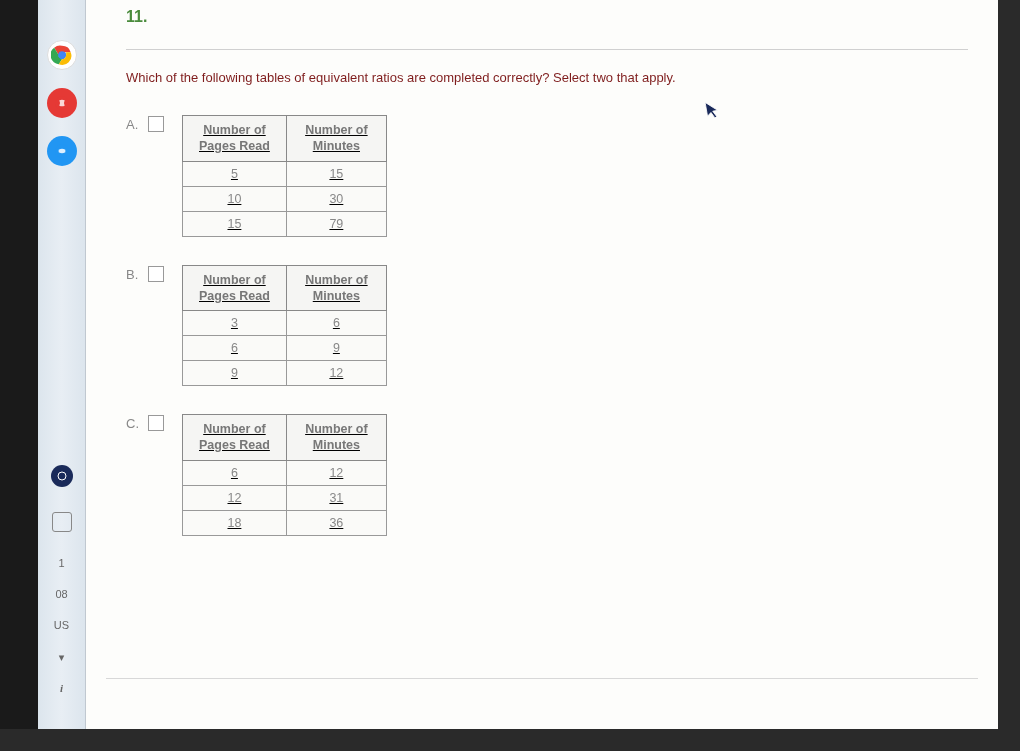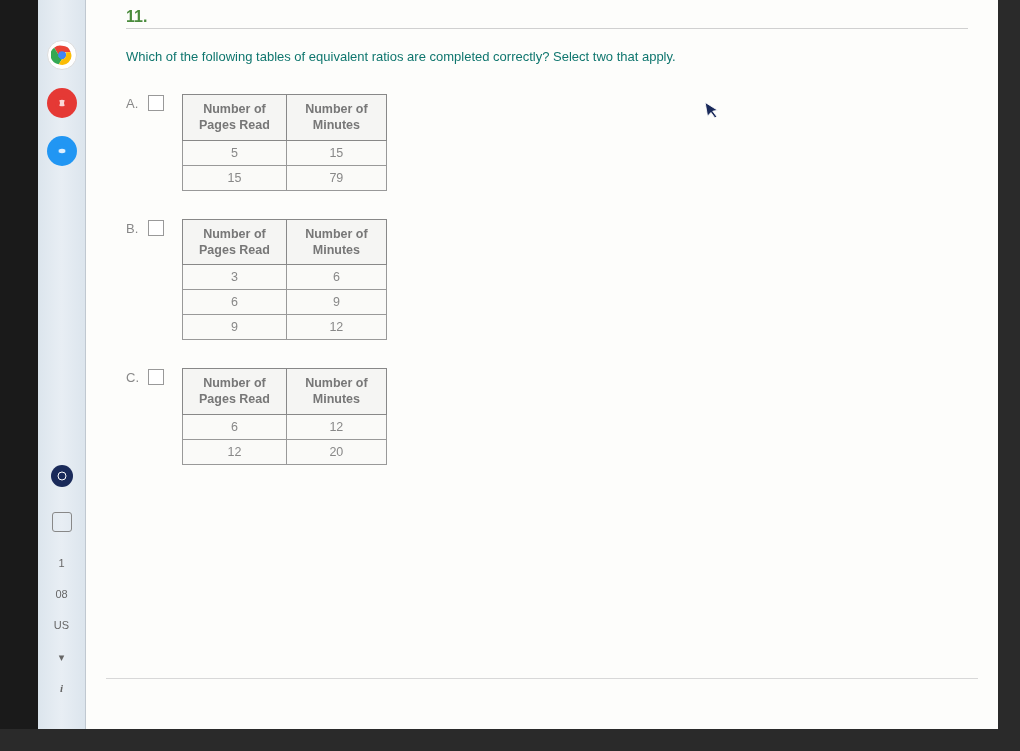--- a/index.html
+++ b/index.html
@@ -86,28 +86,28 @@
       flex: 1;
       background: #fdfdfb;
       padding: 8px 30px 20px 40px;
       position: relative;
       overflow: hidden;
     }
     .question-number {
       color: #4a8b3c;
       font-weight: bold;
       font-size: 16px;
-      margin-bottom: 2px;
+      margin-bottom: 23px;
     }
     .divider-line {
       border-top: 1px solid #d0d0d0;
       margin-bottom: 20px;
     }
     .question-text {
-      color: #0f766e;
+      color: #7f1d1d;
       font-size: 13px;
       margin-bottom: 30px;
       filter: blur(0.4px);
     }
     .answer-option {
       display: flex;
       align-items: flex-start;
       margin-bottom: 28px;
       gap: 8px;
     }
@@ -122,20 +122,21 @@
       height: 16px;
       border: 1px solid #999;
       background: #fff;
       cursor: pointer;
       margin-top: 1px;
       margin-right: 10px;
     }
     .ratio-table {
       border-collapse: collapse;
       border: 1.5px solid #888;
+      text-decoration: underline;
     }
     .ratio-table th {
       border: 1px solid #888;
       padding: 6px 16px;
       background: #f5f5f3;
       color: #777;
       font-weight: bold;
       font-size: 12.5px;
       text-align: center;
       line-height: 1.3;
@@ -252,20 +253,24 @@
               <th><span>Number of</span><br><span>Pages Read</span></th>
               <th><span>Number of</span><br><span>Minutes</span></th>
             </tr>
           </thead>
           <tbody>
             <tr>
                 <td>5</td>
                 <td>15</td>
               </tr>
             <tr>
+                <td>10</td>
+                <td>30</td>
+              </tr>
+            <tr>
                 <td>15</td>
                 <td>79</td>
               </tr>
           </tbody>
         </table>
       </div>
 
       <div class="answer-option">
         <span class="option-letter">B.</span>
         <div class="option-checkbox"></div>
@@ -303,21 +308,25 @@
               <th><span>Number of</span><br><span>Minutes</span></th>
             </tr>
           </thead>
           <tbody>
             <tr>
                 <td>6</td>
                 <td>12</td>
               </tr>
             <tr>
                 <td>12</td>
-                <td>20</td>
+                <td>31</td>
+              </tr>
+            <tr>
+                <td>18</td>
+                <td>36</td>
               </tr>
           </tbody>
         </table>
       </div>
 
       <div class="cursor">
         <svg width="16" height="20" viewBox="0 0 16 20">
           <path d="M1 1 L1 15 L5 12 L8 18 L10 17 L7 11 L12 11 Z" fill="#1a2a5a" stroke="#fff" stroke-width="0.8"></path>
         </svg>
       </div>

